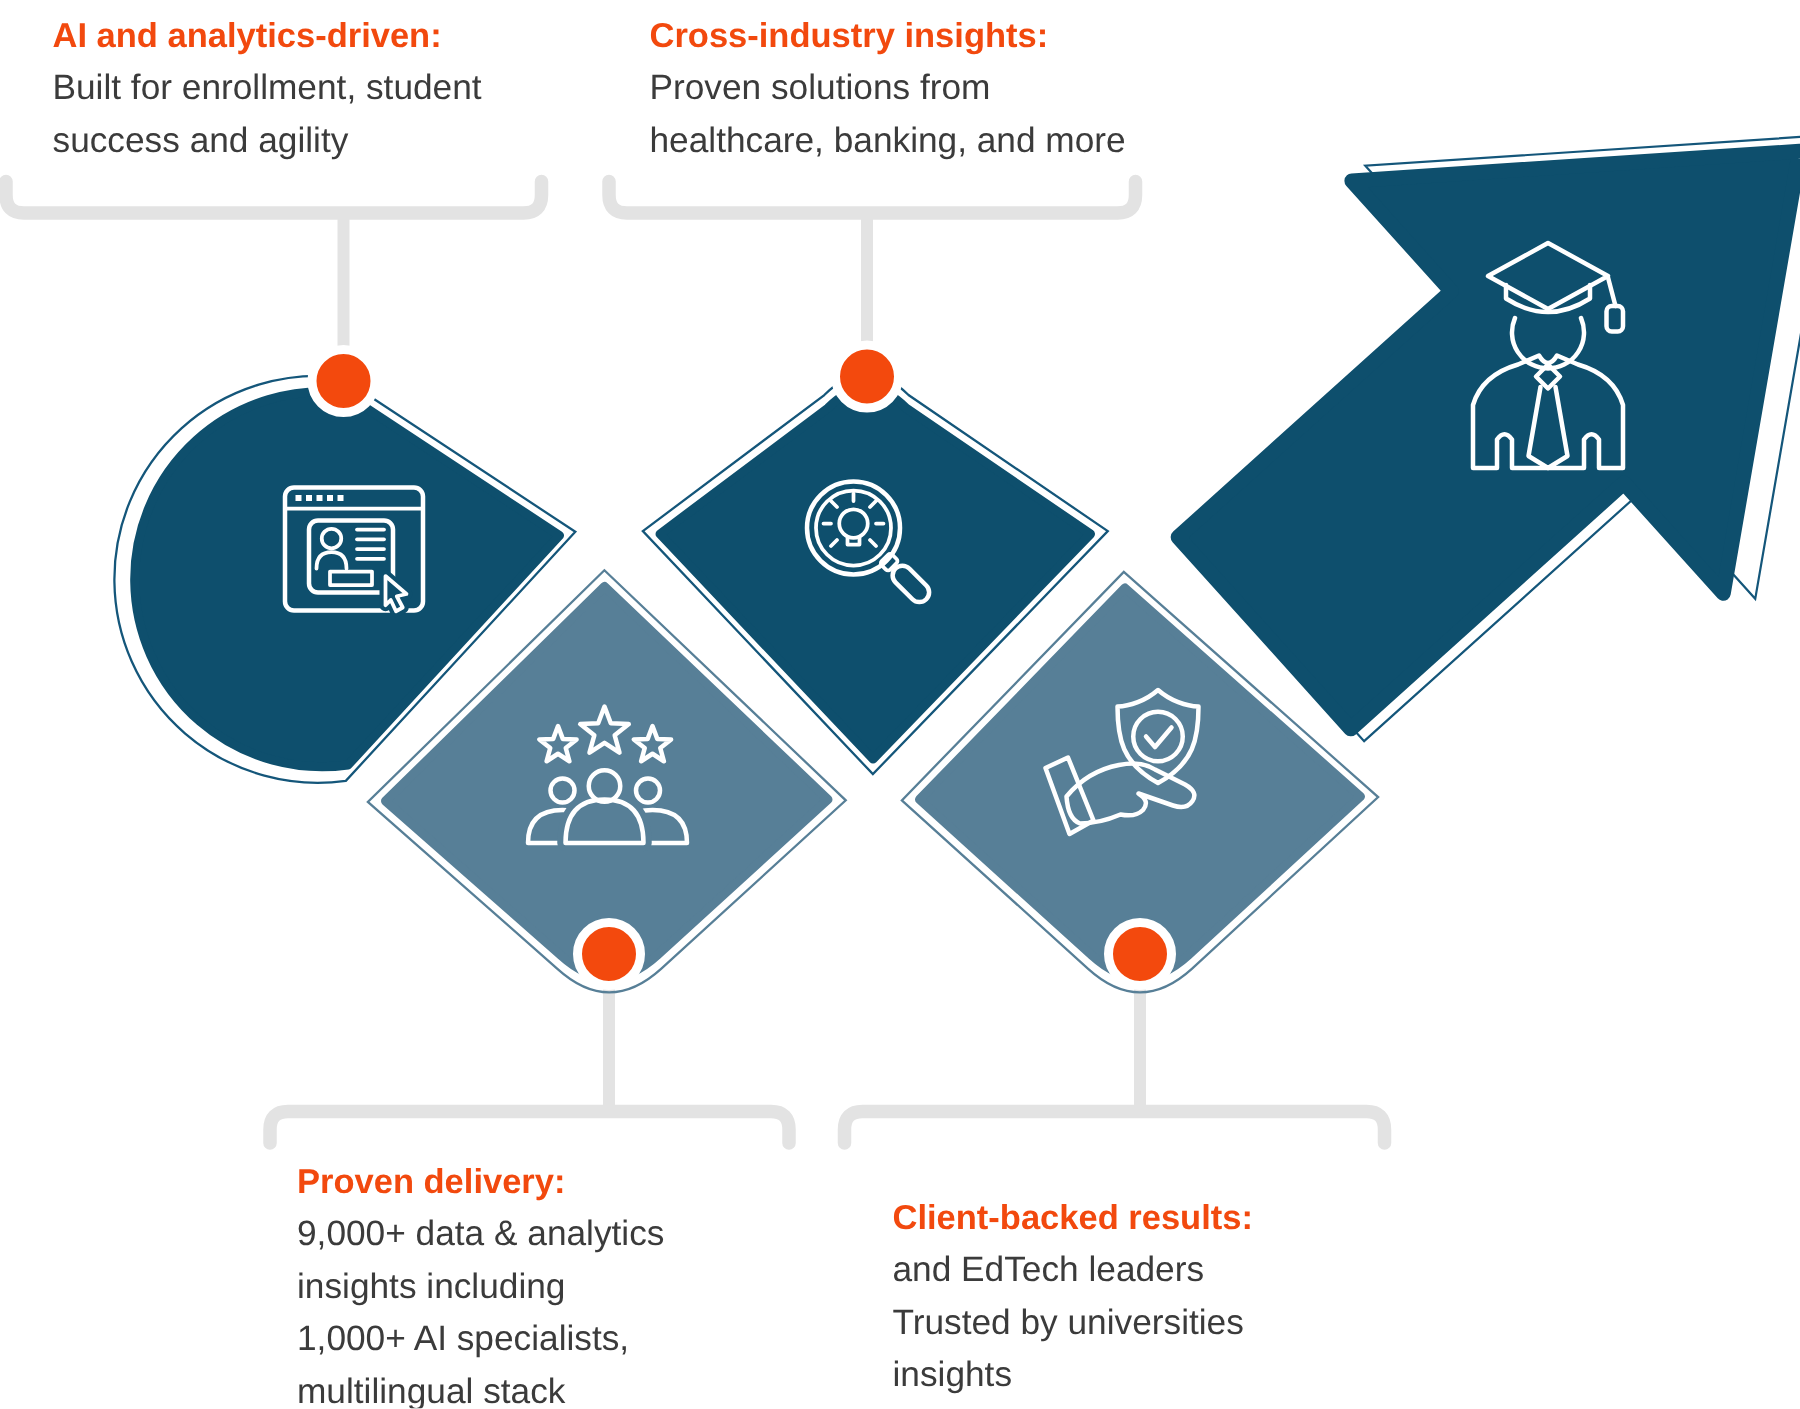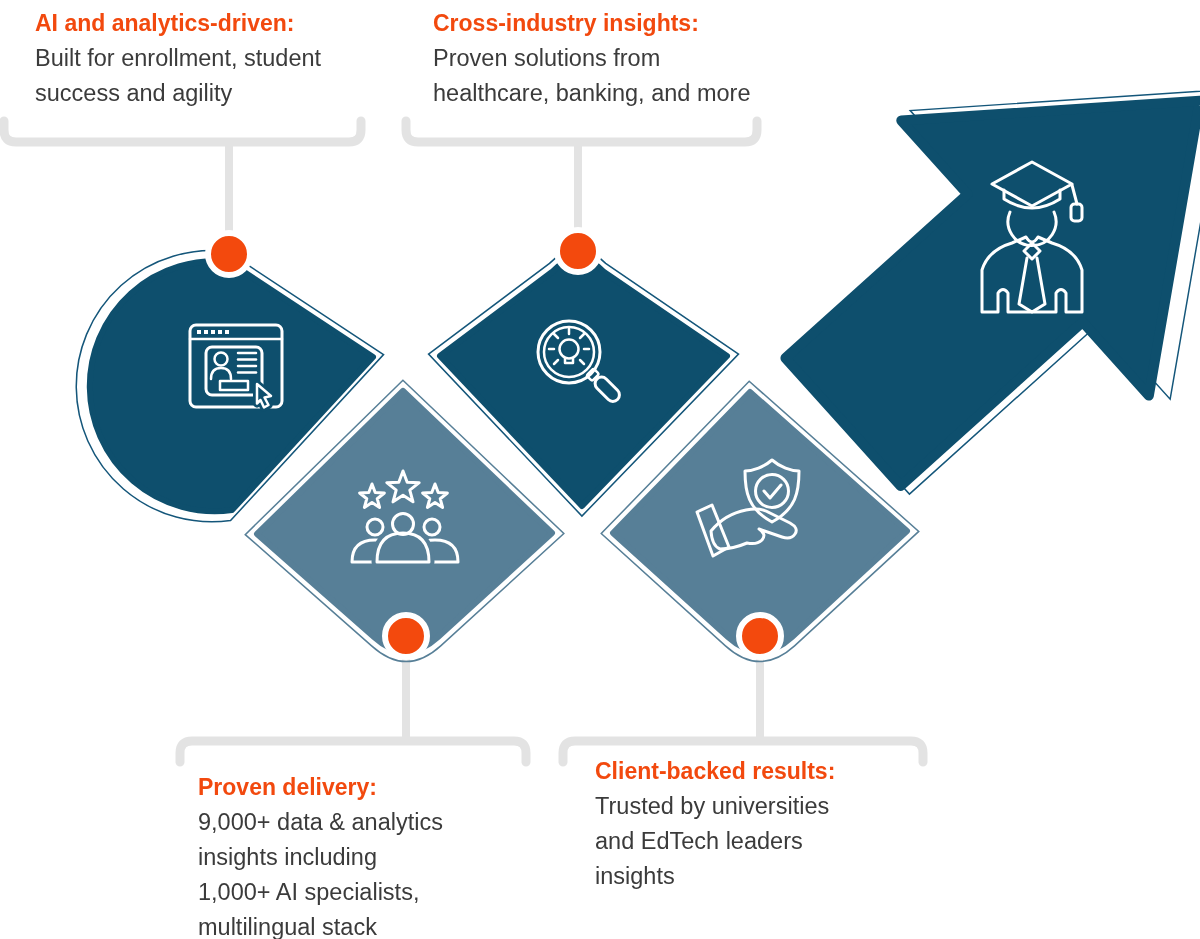--- a/index.html
+++ b/index.html
@@ -144,20 +144,20 @@
   </div>
 
   <div class="callout" style="left:198px;top:770px;">
     <div class="callout-title">Proven delivery:</div>
     <div class="callout-line">9,000+ data &amp; analytics</div>
     <div class="callout-line">insights including</div>
     <div class="callout-line">1,000+ AI specialists,</div>
     <div class="callout-line">multilingual stack</div>
   </div>
 
-  <div class="callout" style="left:595px;top:754px;">
+  <div class="callout" style="left:595px;top:794px;">
     <div class="callout-title">Client-backed results:</div>
+    <div class="callout-line">and EdTech leaders</div>
     <div class="callout-line">Trusted by universities</div>
-    <div class="callout-line">and EdTech leaders</div>
     <div class="callout-line">insights</div>
   </div>
 
 </div>
 
 </body></html>

